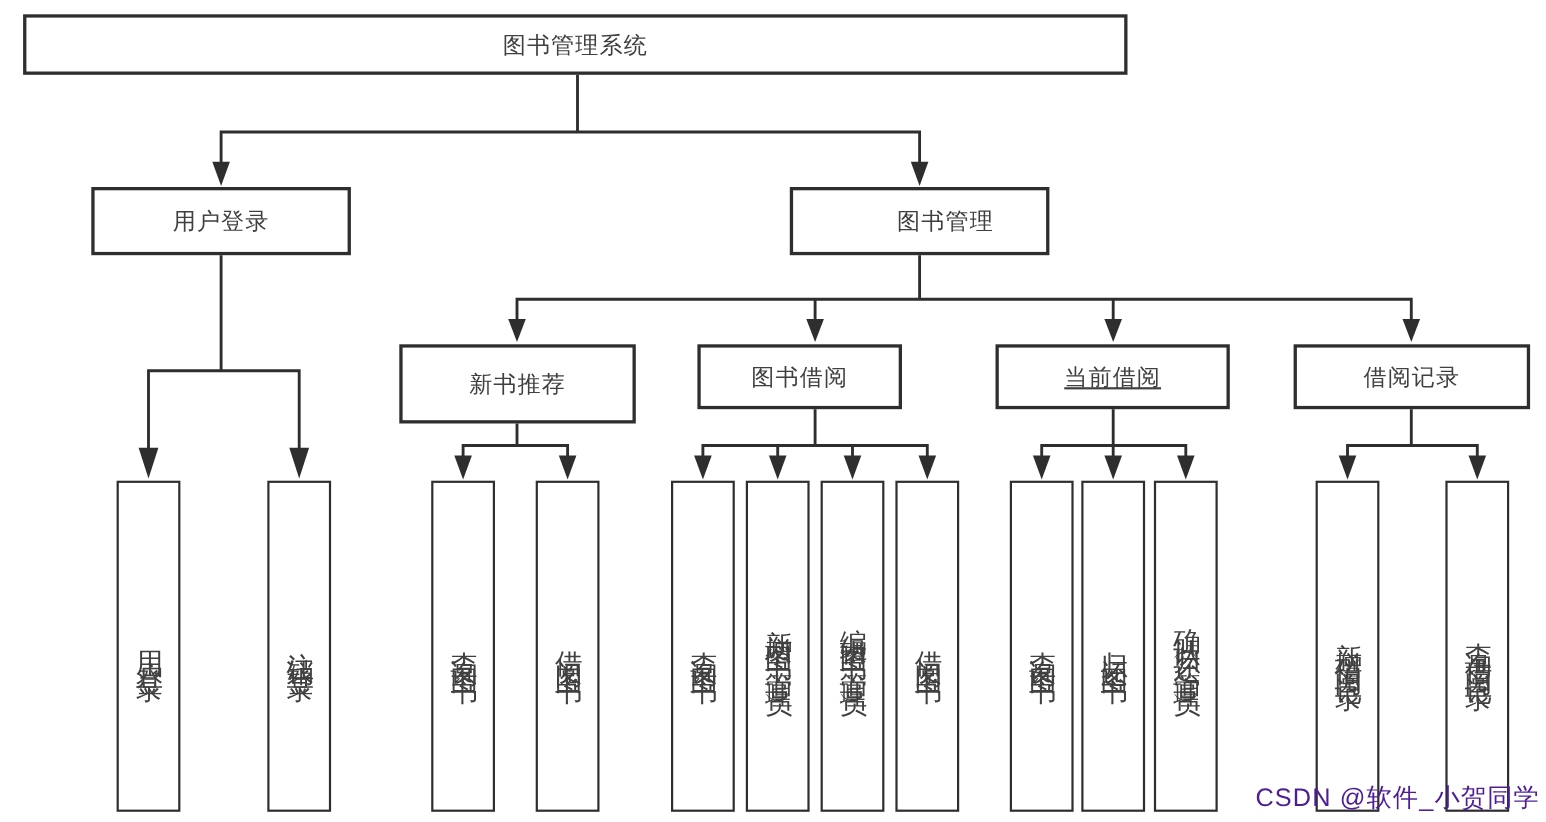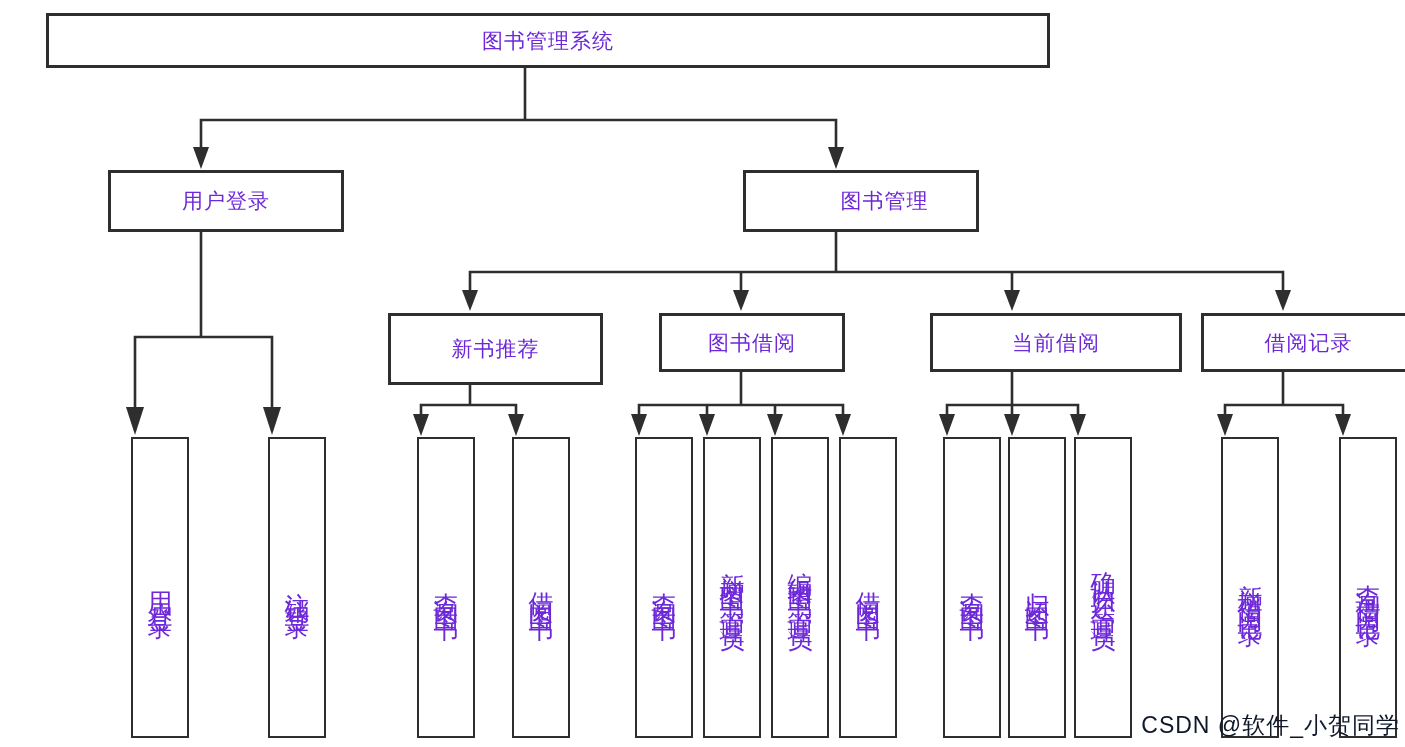--- a/index.html
+++ b/index.html
@@ -23,22 +23,21 @@
     height: 747px;
   }
   .box {
     position: absolute;
     box-sizing: border-box;
     background: #ffffff;
     border: 3px solid #2e2e2e;
     display: flex;
     align-items: center;
     justify-content: center;
-    color: #6d28d9;
-    margin-left: 25px;
+    color: #404040;
   }
   .box.h span {
     font-size: 21px;
     letter-spacing: 1px;
     white-space: nowrap;
   }
   .box.v {
     border-width: 2.5px;
   }
   .box.v span {
@@ -48,21 +47,21 @@
     letter-spacing: 8px;
     line-height: 1;
     white-space: nowrap;
   }
   .watermark {
     position: absolute;
     right: 5px;
     bottom: 6px;
     font-size: 23px;
     letter-spacing: 1px;
-    color: #0f172a;
+    color: #4c1d95;
     white-space: nowrap;
   }
 </style>
 </head>
 <body>
 
 <div class="stage">
 
   <svg class="connectors" viewBox="0 0 1405 747" xmlns="http://www.w3.org/2000/svg">
     <g stroke="#2e2e2e" stroke-width="2.6" fill="none" stroke-linecap="square">
@@ -114,21 +113,21 @@
   <div class="box h" style="left:718px; top:170px; width:236px; height:62px;padding-left:47px;">
     <span>图书管理</span>
   </div>
 
   <div class="box h" style="left:363px; top:313px; width:215px; height:72px;">
     <span>新书推荐</span>
   </div>
   <div class="box h" style="left:634px; top:313px; width:186px; height:59px;">
     <span>图书借阅</span>
   </div>
-  <div class="box h" style="left:905px; top:313px; width:252px; height:59px;">
+  <div class="box h" style="left:905px; top:313px; width:213px; height:59px;text-decoration:underline;">
     <span>当前借阅</span>
   </div>
   <div class="box h" style="left:1176px; top:313px; width:215px; height:59px;">
     <span>借阅记录</span>
   </div>
 
   <div class="box v" style="left:106px; top:437px; width:58px; height:301px;">
     <span>用户登录</span>
   </div>
   <div class="box v" style="left:243px; top:437px; width:58px; height:301px;">

